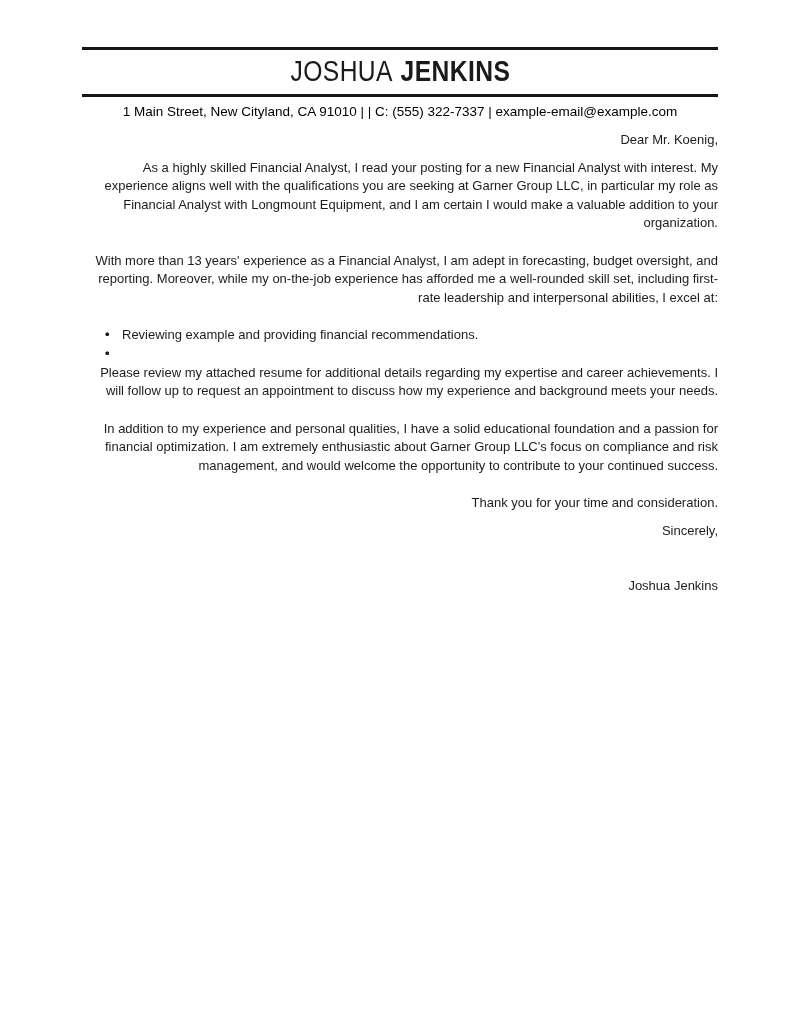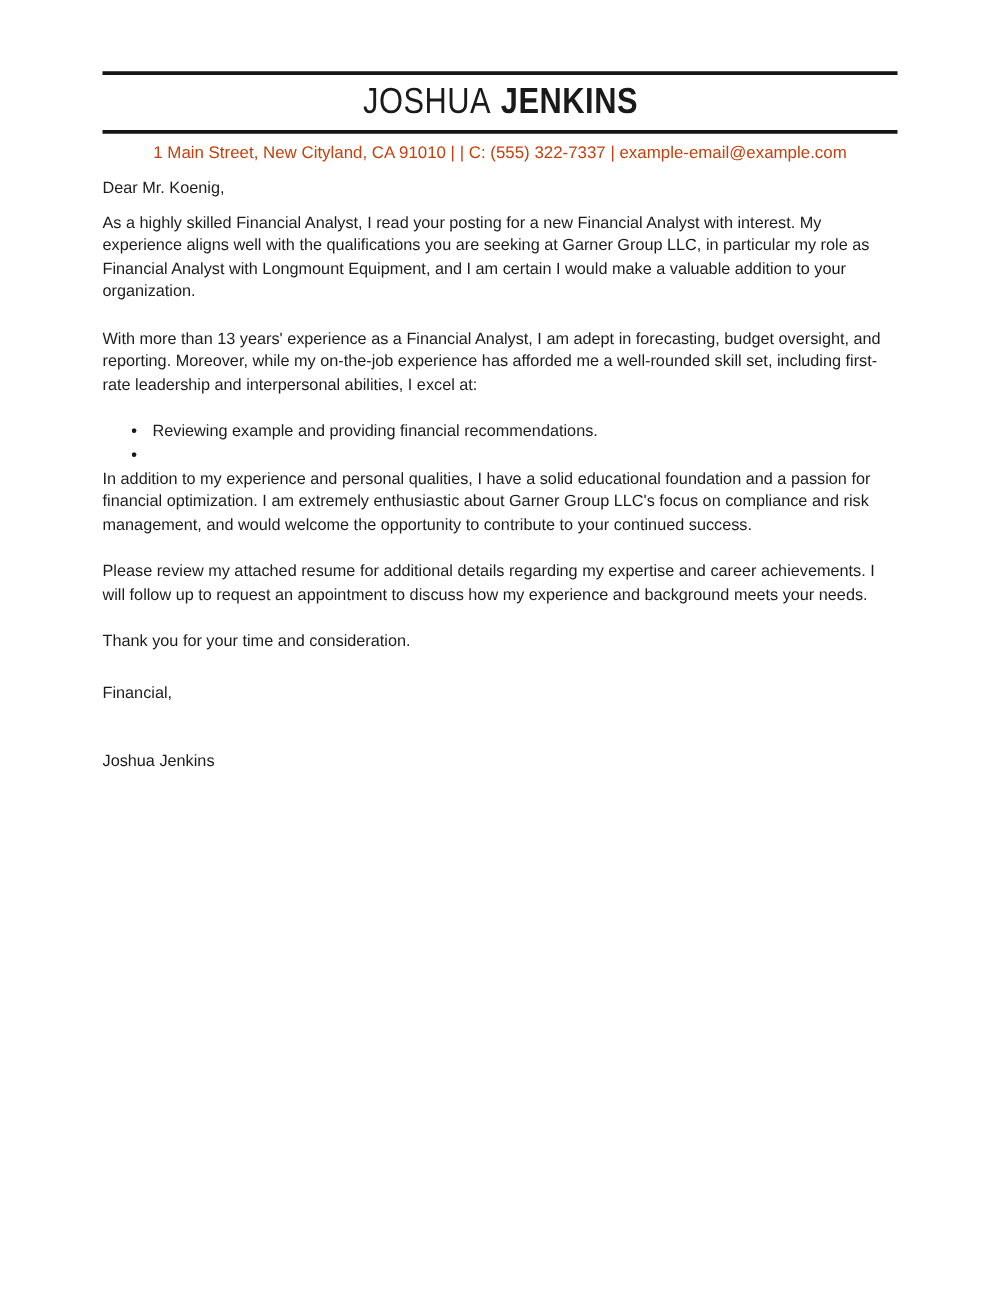--- a/index.html
+++ b/index.html
@@ -14,21 +14,21 @@
     font-family: "Liberation Sans", sans-serif;
     color: #1c1c1c;
     -webkit-font-smoothing: antialiased;
   }
   .page {
     width: 800px;
     height: 1035px;
     background: #ffffff;
   }
   .content {
-    padding: 10px 82px;
+    padding: 0 82px;
   }
   .rule {
     background: #161616;
   }
   .rule-top {
     margin-top: 47px;
     height: 2.5px;
   }
   .rule-bottom {
     height: 3.5px;
@@ -48,47 +48,48 @@
     letter-spacing: 0.5px;
     color: #1a1a1a;
   }
   .name-first { font-weight: 400; }
   .name-last  { font-weight: 700; margin-left: 9px; }
   .contact {
     margin-top: 7px;
     font-size: 13.5px;
     line-height: 15px;
     text-align: center;
-    color: #c2410c;
+    color: #000000;
   }
   .body-text {
     font-size: 13px;
     line-height: 18.5px;
   }
   .body-text p {
     margin: 0 0 19px 0;
+    text-align: right;
   }
   p.salutation {
     margin: 12px 0 9px 0;
   }
   ul.skills {
     list-style: none;
     margin: 0 0 19px 0;
     padding: 0 0 0 40px;
   }
   ul.skills li {
     position: relative;
     line-height: 18.5px;
   }
   ul.skills li .bullet-dot {
     position: absolute;
     left: -17px;
     top: 0;
   }
-  p.thanks { margin-bottom: 22px; }
+  p.thanks { margin-bottom: 9px; }
   p.valediction { margin-bottom: 37px; }
   p.signature { margin-bottom: 0; }
 </style>
 </head>
 <body>
 
 <div class="page">
   <div class="content">
 
     <div class="rule rule-top"></div>
@@ -109,25 +110,25 @@
 
       <p>With more than 13 years' experience as a Financial Analyst, I am adept in forecasting, budget oversight, and reporting. Moreover, while my on-the-job experience has afforded me a well-rounded skill set, including first-rate leadership and interpersonal abilities, I excel at:</p>
 
       <ul class="skills">
         <li><span class="bullet-dot">•</span></li>
         <li><span class="bullet-dot">•</span><span>Reviewing example and providing financial recommendations.</span></li>
         <li><span class="bullet-dot">•</span></li>
         <li><span class="bullet-dot">•</span></li>
       </ul>
 
+      <p>Please review my attached resume for additional details regarding my expertise and career achievements. I will follow up to request an appointment to discuss how my experience and background meets your needs.</p>
+
       <p>In addition to my experience and personal qualities, I have a solid educational foundation and a passion for financial optimization. I am extremely enthusiastic about Garner Group LLC's focus on compliance and risk management, and would welcome the opportunity to contribute to your continued success.</p>
-
-      <p>Please review my attached resume for additional details regarding my expertise and career achievements. I will follow up to request an appointment to discuss how my experience and background meets your needs.</p>
 
       <p class="thanks">Thank you for your time and consideration.</p>
 
-      <p class="valediction">Financial,</p>
+      <p class="valediction">Sincerely,</p>
 
       <p class="signature">Joshua Jenkins</p>
 
     </div>
   </div>
 </div>
 
 </body></html>

